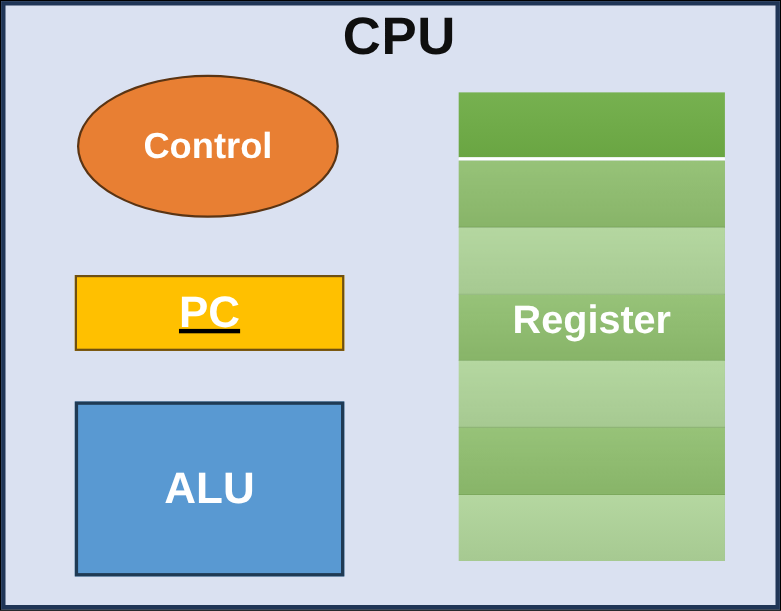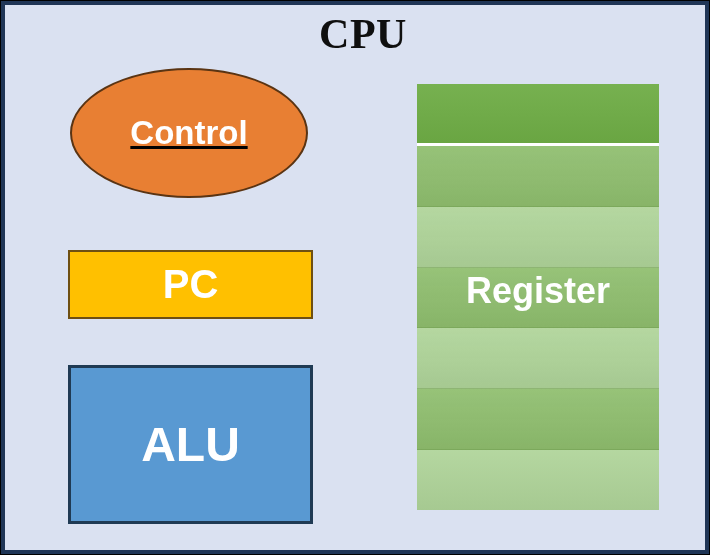--- a/index.html
+++ b/index.html
@@ -25,77 +25,76 @@
   .content {
     position: absolute;
     inset: 0;
   }
   .cpu-title {
     position: absolute;
     top: 16px;
     left: 16px;
     right: 0;
     text-align: center;
-    font-size: 42px;
+    font-size: 48px;
     line-height: 36px;
     font-weight: bold;
     color: var(--title-text, #0F0F0F);
     letter-spacing: 0.5px;
-    font-family: Liberation Serif, serif;
   }
   .block-label {
     color: var(--label-text, #fff);
     font-weight: bold;
     text-align: center;
   }
   .control-logic {
     position: absolute;
     left: 70px;
     top: 68px;
     width: 238px;
     height: 130px;
     box-sizing: border-box;
     background: var(--control-fill, #E87F33);
     border: 2px solid var(--control-border, #5A3413);
     border-radius: 50%;
     display: flex;
     flex-direction: column;
     align-items: center;
     justify-content: center;
-    text-decoration: underline;
   }
   .control-logic .block-label { font-size: 33px; line-height: 44px; }
   .pc-block {
     position: absolute;
     left: 68px;
     top: 250px;
     width: 245px;
     height: 69px;
     box-sizing: border-box;
     background: var(--pc-fill, #FFC000);
     border: 2px solid var(--pc-border, #6E4F12);
     display: flex;
     align-items: center;
     justify-content: center;
+    text-decoration: underline;
   }
   .pc-block .block-label { font-size: 40px; }
   .alu-block {
     position: absolute;
     left: 68px;
     top: 365px;
     width: 245px;
     height: 159px;
     box-sizing: border-box;
     background: var(--alu-fill, #5999D2);
     border: 3px solid var(--alu-border, #1F3A54);
     display: flex;
     align-items: center;
     justify-content: center;
   }
-  .alu-block .block-label { font-size: 48px; }
+  .alu-block .block-label { font-size: 40px; }
   .register-file {
     position: absolute;
     left: 417px;
     top: 84px;
     width: 242px;
     height: 426px;
     display: flex;
     flex-direction: column;
   }
   .reg-header {

